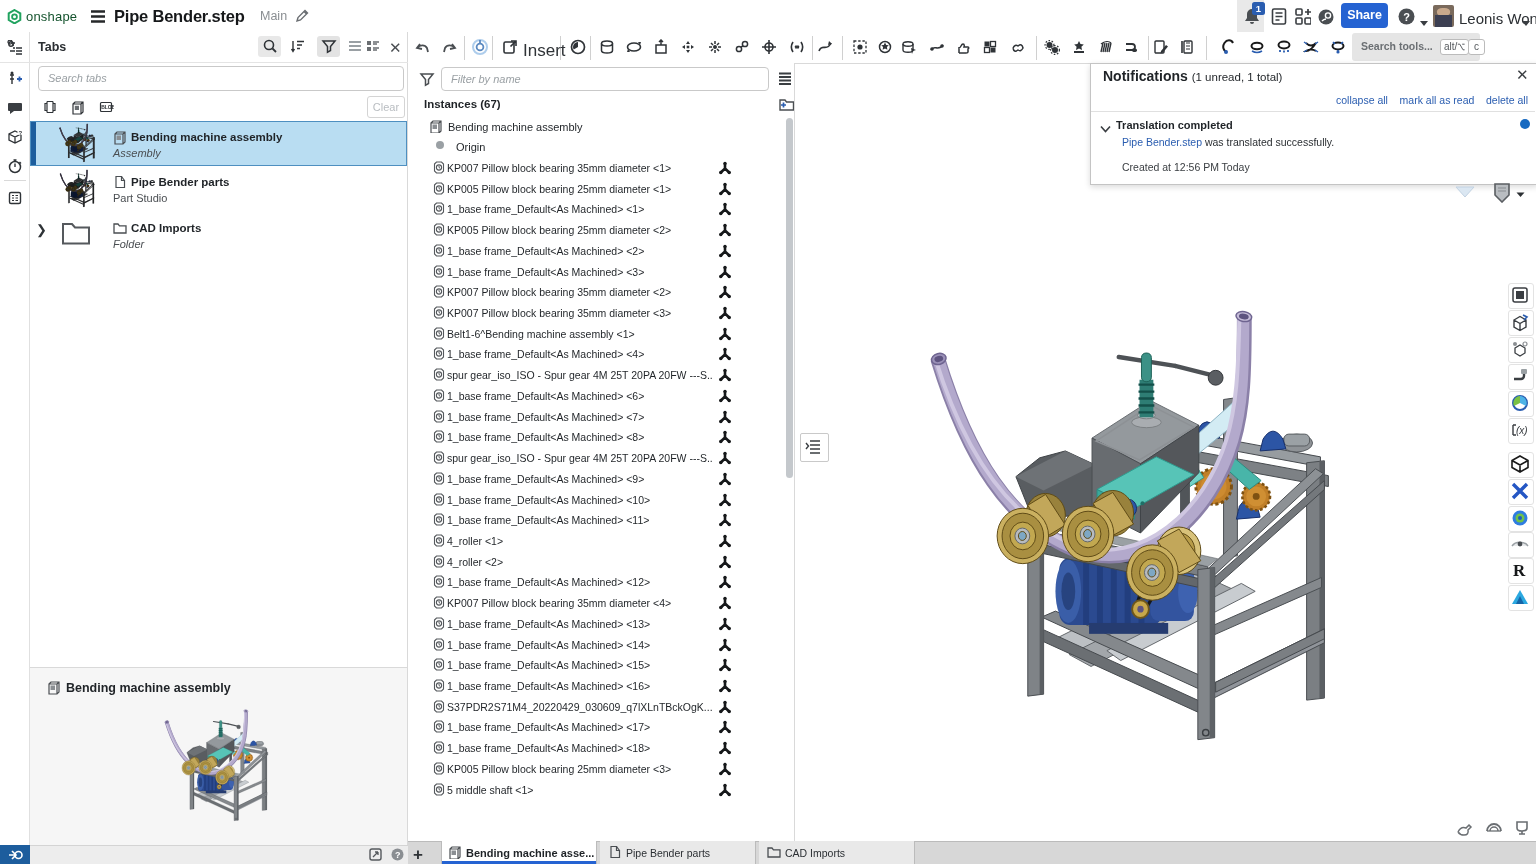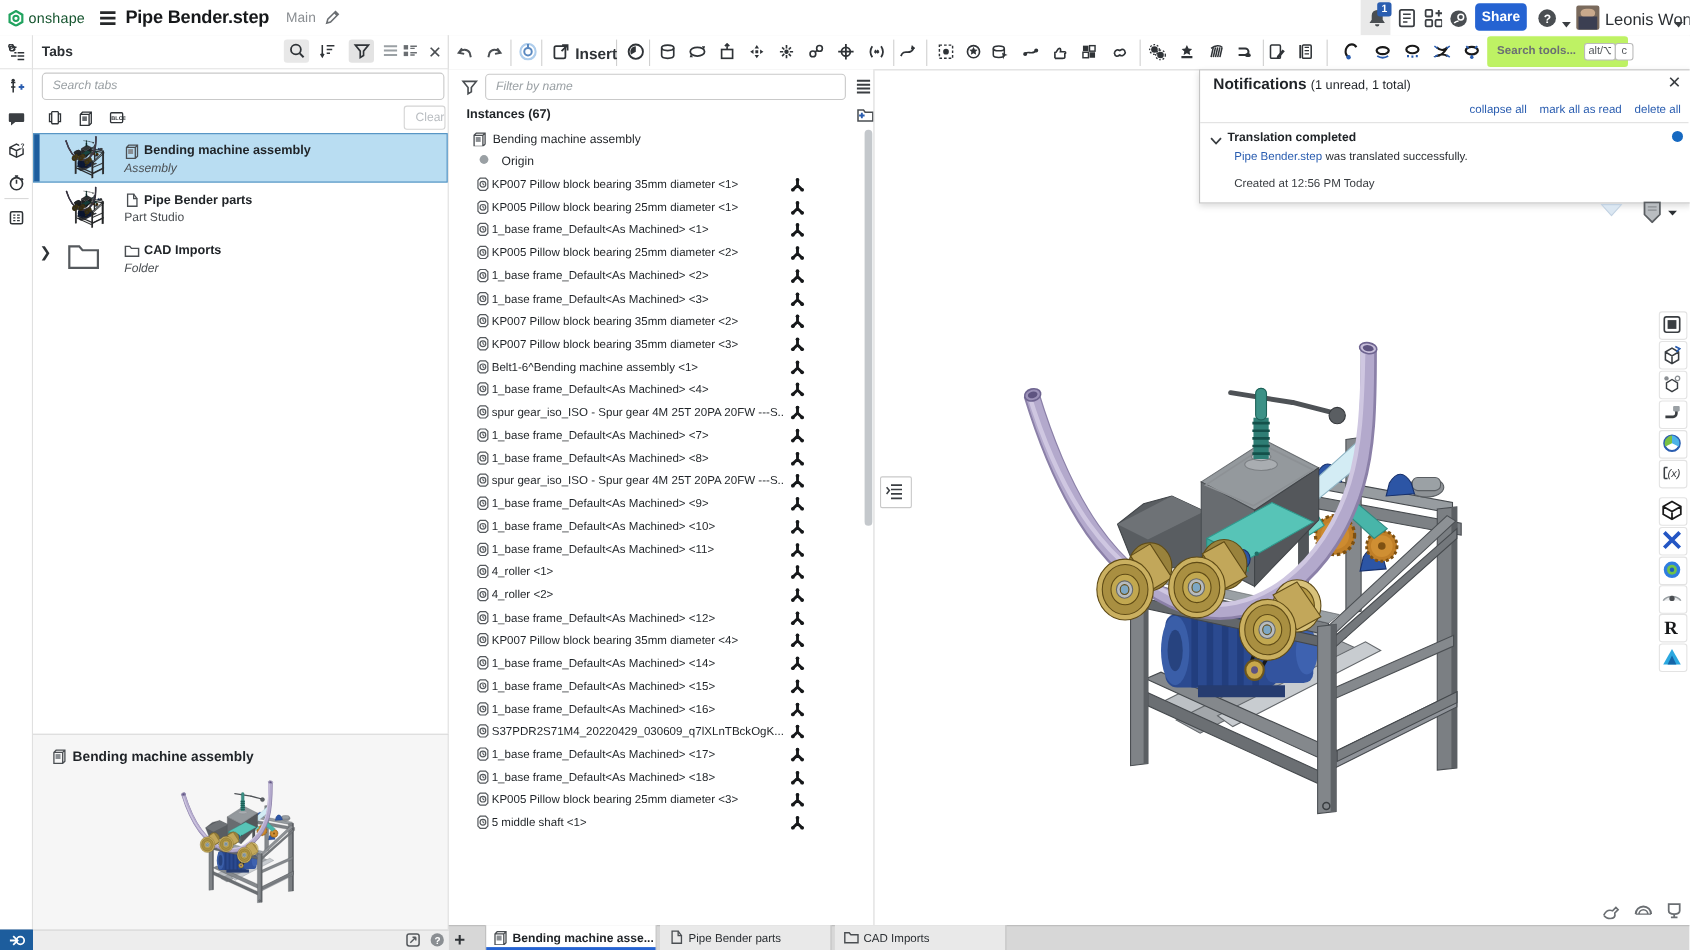--- a/index.html
+++ b/index.html
@@ -349,22 +349,22 @@
       </svg></div>
 <div class="tbi" style="left:1303px"><svg width="16" height="16" viewBox="0 0 16 16" style="">
         <path d="M3,4 Q8,9 13,4 Q8,12 3,12 Q8,9 13,12" fill="none" stroke="#1a1a1a" stroke-width="1.8"></path>
         <path d="M1,3 l3,2 M15,3 l-3,2 M1,13 l3,-2 M15,13 l-3,-2" stroke="#2a5db0" stroke-width="1.4"></path>
       </svg></div>
 <div class="tbi" style="left:1330px"><svg width="16" height="16" viewBox="0 0 16 16" style="">
         <ellipse cx="8" cy="7" rx="5.5" ry="3.4" fill="none" stroke="#1a1a1a" stroke-width="2"></ellipse>
         <path d="M3,3 l2,2 M13,3 l-2,2 M8,11 l0,3" stroke="#2a5db0" stroke-width="1.6"></path>
         <circle cx="8" cy="13" r="1.6" fill="#2a5db0"></circle>
       </svg></div>
-<div class="abs" style="left:523px;top:9px;font-size:14px;font-weight:bold;color:#2f3337">Insert</div>
-<div class="abs" style="left:1352px;top:1px;width:128px;height:28px;background:#bef264;border-radius:3px;">
+<div class="abs" style="left:523px;top:9px;font-size:17px;font-weight:normal;color:#2f3337">Insert</div>
+<div class="abs" style="left:1352px;top:1px;width:128px;height:28px;background:#e5e5e5;border-radius:3px;">
       <span style="position:absolute;left:9px;top:7px;font-size:10.5px;font-weight:bold;color:#6b6f73">Search tools...</span>
       <span class="kbd" style="left:88px;">alt/<svg width="8" height="8" viewBox="0 0 10 10" style="vertical-align:-1px">
           <path d="M1,1.5 h2.5 l4,7 h2 M6.5,1.5 h3" stroke="#55595d" stroke-width="1.2" fill="none"></path>
         </svg></span>
       <span class="kbd" style="left:116px;width:9px;text-align:center">c</span>
     </div>
   </div>
 
 <div class="abs" style="left:0;top:32px;width:30px;height:813px;background:#fff;border-right:1px solid #e0e0e0;box-sizing:border-box"></div>
 <div class="abs" style="left:7px;top:40px"><svg width="16" height="16" viewBox="0 0 16 16" style="">
@@ -426,21 +426,21 @@
       <path d="M5,2.5 v11 M11,2.5 v11 M5,2.5 h6 M5,13.5 h6 M3,4.5 h2 v7 h-2 z M11,4.5 h2 v7 h-2 z" stroke="#2f3337" fill="none" stroke-width="1.2"></path>
     </svg></div>
 <div class="abs" style="left:70px;top:99px"><svg width="16" height="16" viewBox="0 0 16 16" style="">
       <path d="M3,5 l2,-2 h8 v10 l-2,2 h-8 z M3,5 h8 v10 M11,5 l2,-2" fill="none" stroke="#2f3337" stroke-width="1.2"></path>
       <rect x="4.8" y="6.8" width="4.2" height="4.2" fill="#6a6e72"></rect>
     </svg></div>
 <div class="abs" style="left:98px;top:99px"><svg width="16" height="16" viewBox="0 0 16 16" style="">
       <rect x="2.5" y="3.5" width="11" height="9" rx="1" fill="none" stroke="#2f3337" stroke-width="1.2"></rect>
       <text x="3.2" y="10" font-size="5" font-weight="bold" fill="#2f3337">BLOB</text>
     </svg></div>
-<div class="abs" style="left:367px;top:96px;width:36px;height:20px;border:1px solid #d4d4d4;border-radius:3px;color:#b9bdc1;font-size:11px;text-align:right;line-height:20px">Clear</div>
+<div class="abs" style="left:367px;top:96px;width:36px;height:20px;border:1px solid #d4d4d4;border-radius:3px;color:#b9bdc1;font-size:11px;text-align:center;line-height:20px">Clear</div>
 <div class="abs" style="left:30px;top:121px;width:377px;height:45px;background:#b9ddf2;border:1px solid #4e8fc0;box-sizing:border-box">
       <div style="position:absolute;left:0;top:0;width:5px;height:100%;background:#1d5d9d"></div>
   </div>
 <svg class="abs" style="left:57px;top:123px" width="42" height="41">
     <use href="#mach" width="42" height="41" style="filter:brightness(0.35) saturate(1.2)"></use>
   </svg>
 <div class="abs" style="left:112px;top:129px"><svg width="16" height="16" viewBox="0 0 16 16" style="">
       <path d="M3,5 l2,-2 h8 v10 l-2,2 h-8 v-10 z M3,5 h8 v10 M11,5 l2,-2" fill="none" stroke="#4a4e52" stroke-width="1.2"></path>
       <rect x="4.5" y="6.5" width="4.5" height="4.5" fill="#8a8e92"></rect>
     </svg></div>
@@ -653,20 +653,34 @@
               <circle cx="2.8" cy="11.5" r="1.7" fill="#16181a"></circle>
               <circle cx="11.2" cy="11.5" r="1.7" fill="#16181a"></circle>
             </svg></span>
         </div>
         <div class="irow">
           <span class="pic"><svg width="15" height="15" viewBox="0 0 15 15" style="">
               <path d="M3.5,4 l2,-2 h5 l2,2 v7 l-2,2 h-5 l-2,-2 z" fill="none" stroke="#55595d" stroke-width="1.1"></path>
               <circle cx="8" cy="7.5" r="2.6" fill="none" stroke="#55595d" stroke-width="1.1"></circle>
               <path d="M8,7.5 l0,-1.6 M8,7.5 l1.2,.8" stroke="#55595d" stroke-width="1"></path>
             </svg></span>
+          <span class="itxt">1_base frame_Default&lt;As Machined&gt; &lt;6&gt;</span>
+          <span class="mic"><svg width="14" height="14" viewBox="0 0 14 14" style="">
+              <path d="M7,7.5 L7,2.5 M7,7.5 L2.8,11.5 M7,7.5 L11.2,11.5" stroke="#16181a" stroke-width="2.6" stroke-linecap="round"></path>
+              <circle cx="7" cy="2.5" r="1.7" fill="#16181a"></circle>
+              <circle cx="2.8" cy="11.5" r="1.7" fill="#16181a"></circle>
+              <circle cx="11.2" cy="11.5" r="1.7" fill="#16181a"></circle>
+            </svg></span>
+        </div>
+        <div class="irow">
+          <span class="pic"><svg width="15" height="15" viewBox="0 0 15 15" style="">
+              <path d="M3.5,4 l2,-2 h5 l2,2 v7 l-2,2 h-5 l-2,-2 z" fill="none" stroke="#55595d" stroke-width="1.1"></path>
+              <circle cx="8" cy="7.5" r="2.6" fill="none" stroke="#55595d" stroke-width="1.1"></circle>
+              <path d="M8,7.5 l0,-1.6 M8,7.5 l1.2,.8" stroke="#55595d" stroke-width="1"></path>
+            </svg></span>
           <span class="itxt">1_base frame_Default&lt;As Machined&gt; &lt;7&gt;</span>
           <span class="mic"><svg width="14" height="14" viewBox="0 0 14 14" style="">
               <path d="M7,7.5 L7,2.5 M7,7.5 L2.8,11.5 M7,7.5 L11.2,11.5" stroke="#16181a" stroke-width="2.6" stroke-linecap="round"></path>
               <circle cx="7" cy="2.5" r="1.7" fill="#16181a"></circle>
               <circle cx="2.8" cy="11.5" r="1.7" fill="#16181a"></circle>
               <circle cx="11.2" cy="11.5" r="1.7" fill="#16181a"></circle>
             </svg></span>
         </div>
         <div class="irow">
           <span class="pic"><svg width="15" height="15" viewBox="0 0 15 15" style="">
@@ -780,20 +794,34 @@
               <circle cx="11.2" cy="11.5" r="1.7" fill="#16181a"></circle>
             </svg></span>
         </div>
         <div class="irow">
           <span class="pic"><svg width="15" height="15" viewBox="0 0 15 15" style="">
               <path d="M3.5,4 l2,-2 h5 l2,2 v7 l-2,2 h-5 l-2,-2 z" fill="none" stroke="#55595d" stroke-width="1.1"></path>
               <circle cx="8" cy="7.5" r="2.6" fill="none" stroke="#55595d" stroke-width="1.1"></circle>
               <path d="M8,7.5 l0,-1.6 M8,7.5 l1.2,.8" stroke="#55595d" stroke-width="1"></path>
             </svg></span>
           <span class="itxt">KP007 Pillow block bearing 35mm diameter &lt;4&gt;</span>
+          <span class="mic"><svg width="14" height="14" viewBox="0 0 14 14" style="">
+              <path d="M7,7.5 L7,2.5 M7,7.5 L2.8,11.5 M7,7.5 L11.2,11.5" stroke="#16181a" stroke-width="2.6" stroke-linecap="round"></path>
+              <circle cx="7" cy="2.5" r="1.7" fill="#16181a"></circle>
+              <circle cx="2.8" cy="11.5" r="1.7" fill="#16181a"></circle>
+              <circle cx="11.2" cy="11.5" r="1.7" fill="#16181a"></circle>
+            </svg></span>
+        </div>
+        <div class="irow">
+          <span class="pic"><svg width="15" height="15" viewBox="0 0 15 15" style="">
+              <path d="M3.5,4 l2,-2 h5 l2,2 v7 l-2,2 h-5 l-2,-2 z" fill="none" stroke="#55595d" stroke-width="1.1"></path>
+              <circle cx="8" cy="7.5" r="2.6" fill="none" stroke="#55595d" stroke-width="1.1"></circle>
+              <path d="M8,7.5 l0,-1.6 M8,7.5 l1.2,.8" stroke="#55595d" stroke-width="1"></path>
+            </svg></span>
+          <span class="itxt">1_base frame_Default&lt;As Machined&gt; &lt;13&gt;</span>
           <span class="mic"><svg width="14" height="14" viewBox="0 0 14 14" style="">
               <path d="M7,7.5 L7,2.5 M7,7.5 L2.8,11.5 M7,7.5 L11.2,11.5" stroke="#16181a" stroke-width="2.6" stroke-linecap="round"></path>
               <circle cx="7" cy="2.5" r="1.7" fill="#16181a"></circle>
               <circle cx="2.8" cy="11.5" r="1.7" fill="#16181a"></circle>
               <circle cx="11.2" cy="11.5" r="1.7" fill="#16181a"></circle>
             </svg></span>
         </div>
         <div class="irow">
           <span class="pic"><svg width="15" height="15" viewBox="0 0 15 15" style="">
               <path d="M3.5,4 l2,-2 h5 l2,2 v7 l-2,2 h-5 l-2,-2 z" fill="none" stroke="#55595d" stroke-width="1.1"></path>

